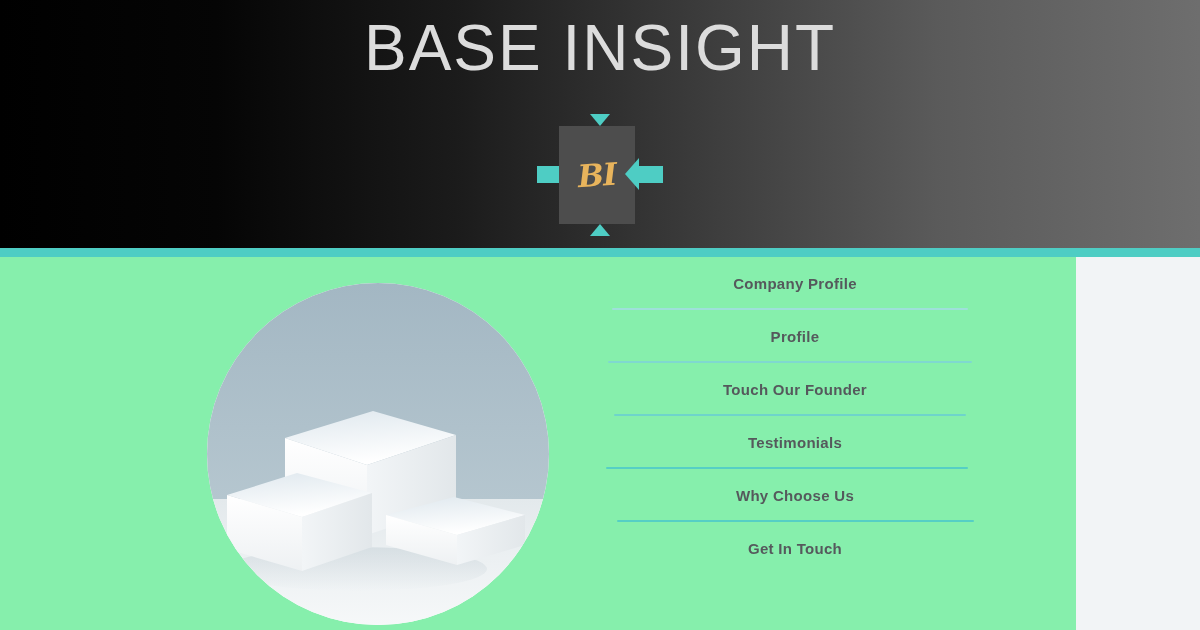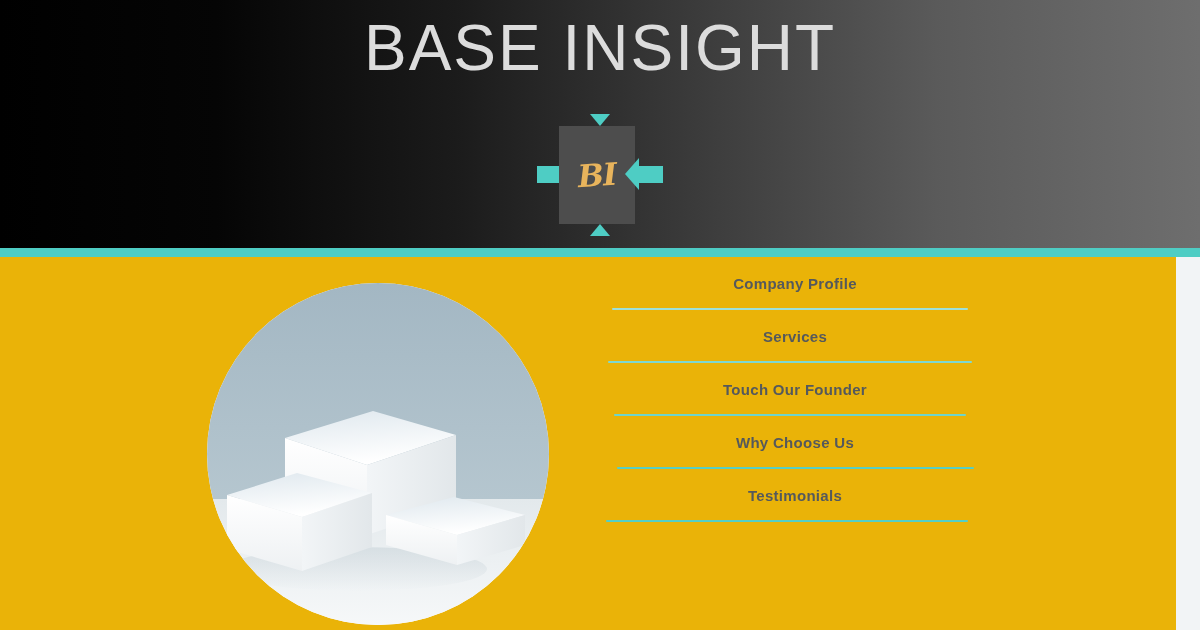--- a/index.html
+++ b/index.html
@@ -90,22 +90,22 @@
   }
 
   
   .accent-bar {
     position:absolute; left:0; top:248px; width:1200px; height:9px;
     background:#4ecdc4;
   }
 
   
   .body-area {
-    position:absolute; left:0; top:257px; width:1176px; height:373px;
-    background:#eab308;
+    position:absolute; left:0; top:257px; width:1076px; height:373px;
+    background:#86efac;
   }
 
   
   .hero-circle {
     position:absolute; left:207px; top:26px;
     width:342px; height:342px;
     border-radius:50%;
     overflow:hidden;
     background:#ffffff;
   }
@@ -218,36 +218,40 @@
     </div>
 
     <nav class="menu">
 
       <div class="menu-item">
         <span class="menu-label">Company Profile</span>
         <span class="menu-rule w0"></span>
       </div>
 
       <div class="menu-item">
-        <span class="menu-label">Services</span>
+        <span class="menu-label">Profile</span>
         <span class="menu-rule w1"></span>
       </div>
 
       <div class="menu-item">
         <span class="menu-label">Touch Our Founder</span>
         <span class="menu-rule w2"></span>
       </div>
 
       <div class="menu-item">
+        <span class="menu-label">Testimonials</span>
+        <span class="menu-rule w4"></span>
+      </div>
+
+      <div class="menu-item">
         <span class="menu-label">Why Choose Us</span>
         <span class="menu-rule w3"></span>
       </div>
 
-      <div class="menu-item">
-        <span class="menu-label">Testimonials</span>
-        <span class="menu-rule w4"></span>
-      </div>
-
-
+
+      <div class="menu-item">
+        <span class="menu-label">Get In Touch</span>
+
+      </div>
 
     </nav>
   </div>
 </div>
 
 </body></html>

